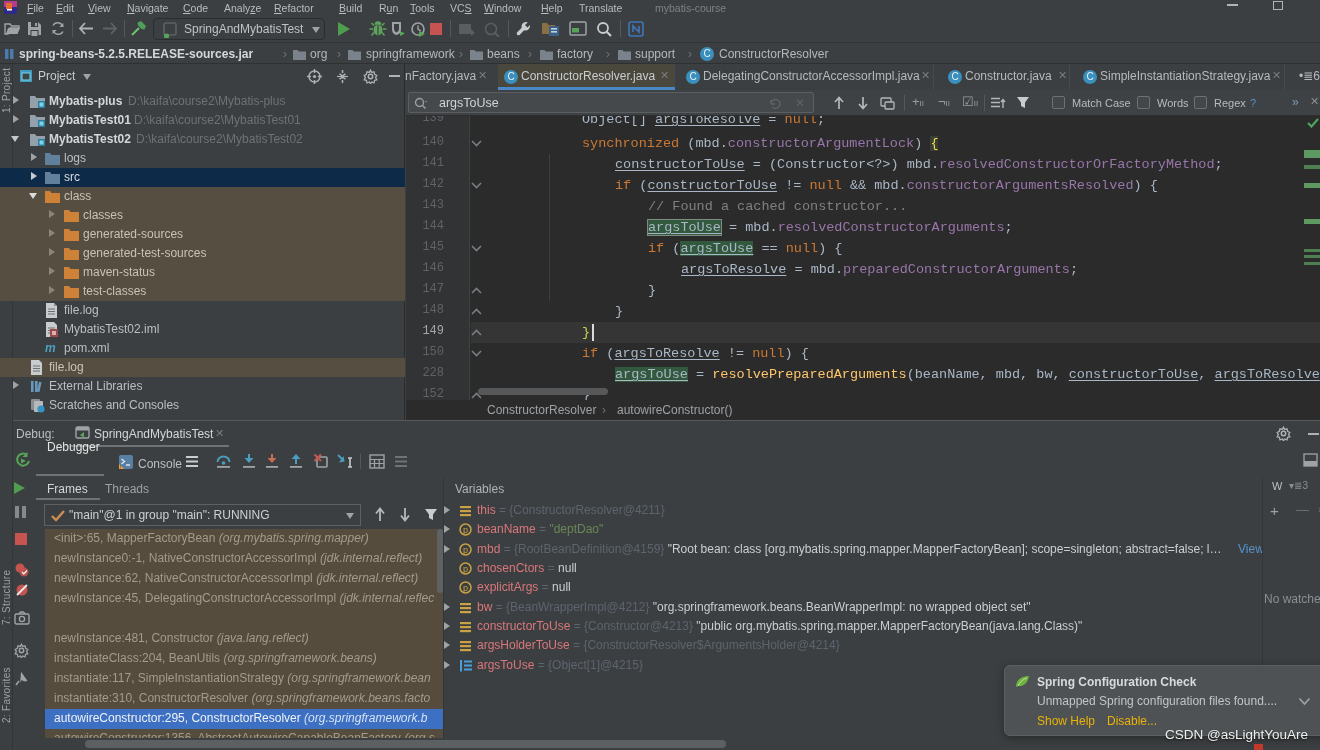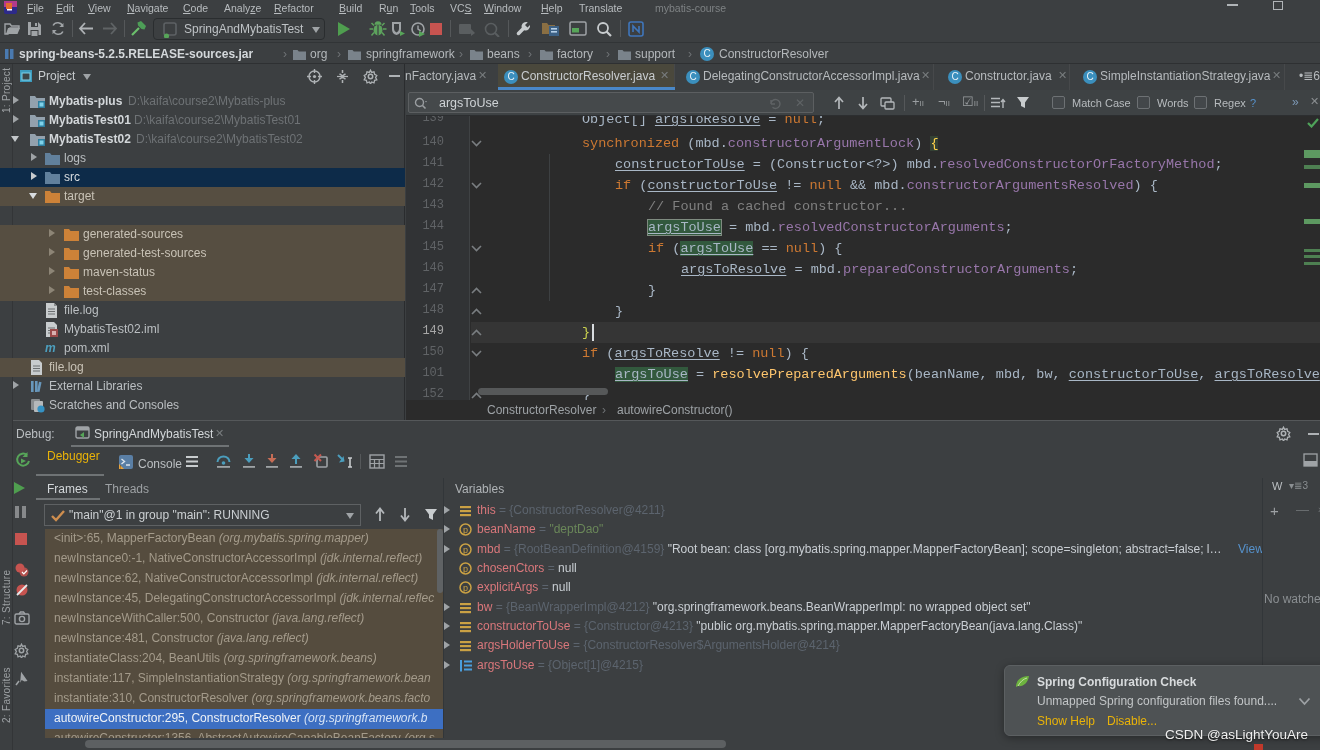--- a/index.html
+++ b/index.html
@@ -308,21 +308,28 @@
         <svg class="abs" style="left:45px;top:3px" width="15" height="13" viewBox="0 0 15 13">
           <path d="M0 1 h5 l1.5 2 H15 V13 H0 z" fill="#61809c"></path>
         </svg>
         <span class="in" style="left:64px;color:#d8dcdf">src</span>
       </div>
     <div class="trow brown" style="top:95px">
         <span class="arr d" style="left:29px;border-top-color:#d8dcdf"></span>
         <svg class="abs" style="left:45px;top:3px" width="15" height="13" viewBox="0 0 15 13">
           <path d="M0 1 h5 l1.5 2 H15 V13 H0 z" fill="#cd8238"></path>
         </svg>
-        <span class="in" style="left:64px;color:#c8c2b6">target</span>
+        <span class="in" style="left:64px;color:#c8c2b6">class</span>
+      </div>
+    <div class="trow brown" style="top:114px">
+        <span class="arr r" style="left:49px;border-left-color:#8d8576"></span>
+        <svg class="abs" style="left:64px;top:3px" width="15" height="13" viewBox="0 0 15 13">
+          <path d="M0 1 h5 l1.5 2 H15 V13 H0 z" fill="#cd8238"></path>
+        </svg>
+        <span class="in" style="left:83px;color:#c8c2b6">classes</span>
       </div>
     <div class="trow brown" style="top:133px">
         <span class="arr r" style="left:49px;border-left-color:#8d8576"></span>
         <svg class="abs" style="left:64px;top:3px" width="15" height="13" viewBox="0 0 15 13">
           <path d="M0 1 h5 l1.5 2 H15 V13 H0 z" fill="#cd8238"></path>
         </svg>
         <span class="in" style="left:83px;color:#c8c2b6">generated-sources</span>
       </div>
     <div class="trow brown" style="top:152px">
         <span class="arr r" style="left:49px;border-left-color:#8d8576"></span>
@@ -498,21 +505,21 @@
     <div class="lno" style="top:40px">141</div>
     <div class="lno" style="top:61px">142</div>
     <div class="lno" style="top:82px">143</div>
     <div class="lno" style="top:103px">144</div>
     <div class="lno" style="top:124px">145</div>
     <div class="lno" style="top:145px">146</div>
     <div class="lno" style="top:166px">147</div>
     <div class="lno" style="top:187px">148</div>
     <div class="lno" style="top:208px;color:#a7a7a7">149</div>
     <div class="lno" style="top:229px">150</div>
-    <div class="lno" style="top:250px">101</div>
+    <div class="lno" style="top:250px">228</div>
     <div class="lno" style="top:271px">152</div>
     <div class="cline" style="left:176px;top:-7px">Object[] <span class="un">argsToResolve</span> = <span class="kw">null</span>;</div>
     <div class="cline" style="left:176px;top:17px"><span class="kw">synchronized</span> (mbd.<span class="fld">constructorArgumentLock</span>) <span style="background:#344134;color:#ffd24a">{</span></div>
     <div class="cline" style="left:209px;top:38px"><span class="un">constructorToUse</span> = (Constructor&lt;?&gt;) mbd.<span class="fld">resolvedConstructorOrFactoryMethod</span>;</div>
     <div class="cline" style="left:209px;top:59px"><span class="kw">if</span> (<span class="un">constructorToUse</span> != <span class="kw">null</span> &amp;&amp; mbd.<span class="fld">constructorArgumentsResolved</span>) {</div>
     <div class="cline" style="left:242px;top:80px"><span class="cmt">// Found a cached constructor...</span></div>
     <div class="cline" style="left:242px;top:101px"><span class="hlb un">argsToUse</span> = mbd.<span class="fld">resolvedConstructorArguments</span>;</div>
     <div class="cline" style="left:242px;top:122px"><span class="kw">if</span> (<span class="hl un">argsToUse</span> == <span class="kw">null</span>) {</div>
     <div class="cline" style="left:275px;top:143px"><span class="un">argsToResolve</span> = mbd.<span class="fld">preparedConstructorArguments</span>;</div>
     <div class="cline" style="left:242px;top:164px">}</div>
@@ -557,21 +564,21 @@
       <circle cx="7.5" cy="7.5" r="2.2" fill="none" stroke="#aeb2b5" stroke-width="1.5"></circle>
       <path d="M7.5 1.2 L8.6 3.4 L11 2.8 L11.6 5.2 L13.8 6.4 L12.6 8.6 L13.8 10.8 L11.6 11.4 L11 13.8 L8.6 13 L7.5 15 L6.4 13 L4 13.8 L3.4 11.4 L1.2 10.8 L2.4 8.6 L1.2 6.4 L3.4 5.2 L4 2.8 L6.4 3.4 z" fill="none" stroke="#aeb2b5" stroke-width="1.3"></path>
     </svg>
   <div class="abs" style="left:1295px;top:12px;width:11px;height:1.5px;background:#aeb2b5"></div>
 
   <svg class="abs" style="left:2px;top:31px" width="17" height="17" viewBox="0 0 17 17">
       <path d="M14 9 a6 6 0 1 1 -2 -6" fill="none" stroke="#57a559" stroke-width="2"></path>
       <path d="M12.5 0 v5 h-5 z" fill="#57a559"></path>
       <path d="M6 6.5 l5 2.5 l-5 2.5 z" fill="#57a559"></path>
     </svg>
-  <span class="dtxt" style="left:34px;top:28px;color:#eab308">Debugger</span>
+  <span class="dtxt" style="left:34px;top:19px;color:#e5e5e5">Debugger</span>
   <div class="dunder" style="left:23px;top:53px;width:68px;background:#6f7375"></div>
   <svg class="abs" style="left:105px;top:33px" width="16" height="16" viewBox="0 0 16 16">
       <rect x="1" y="1" width="14" height="14" rx="2" fill="#5a7fa5"></rect>
       <path d="M3.5 5 l3 2.5 l-3 2.5 M8 11 h4" stroke="#dce4ec" stroke-width="1.4" fill="none"></path>
       <path d="M1 15 l5 0 l-5 -5 z" fill="#e8a33d"></path>
       <text x="2" y="15" font-size="5" fill="#5a3b00">!</text>
     </svg>
   <span class="dtxt" style="left:125px;top:36px">Console</span>
   <svg class="abs" style="left:172px;top:34px" width="14" height="13" viewBox="0 0 14 13">
       <path d="M1 2 h12 M1 6.5 h12 M1 11 h12" stroke="#c8ccce" stroke-width="2"></path>
@@ -645,23 +652,20 @@
         <span style="position:absolute;left:9px;top:2px">&lt;init&gt;:65, MapperFactoryBean <i>(org.mybatis.spring.mapper)</i></span>
       </div>
     <div class="frow" style="top:20px">
         <span style="position:absolute;left:9px;top:2px">newInstance0:-1, NativeConstructorAccessorImpl <i>(jdk.internal.reflect)</i></span>
       </div>
     <div class="frow" style="top:40px">
         <span style="position:absolute;left:9px;top:2px">newInstance:62, NativeConstructorAccessorImpl <i>(jdk.internal.reflect)</i></span>
       </div>
     <div class="frow" style="top:60px">
         <span style="position:absolute;left:9px;top:2px">newInstance:45, DelegatingConstructorAccessorImpl <i>(jdk.internal.reflec</i></span>
-      </div>
-    <div class="frow" style="top:80px">
-        <span style="position:absolute;left:9px;top:2px">newInstanceWithCaller:500, Constructor <i>(java.lang.reflect)</i></span>
       </div>
     <div class="frow" style="top:100px">
         <span style="position:absolute;left:9px;top:2px">newInstance:481, Constructor <i>(java.lang.reflect)</i></span>
       </div>
     <div class="frow" style="top:120px">
         <span style="position:absolute;left:9px;top:2px">instantiateClass:204, BeanUtils <i>(org.springframework.beans)</i></span>
       </div>
     <div class="frow" style="top:140px">
         <span style="position:absolute;left:9px;top:2px">instantiate:117, SimpleInstantiationStrategy <i>(org.springframework.bean</i></span>
       </div>

